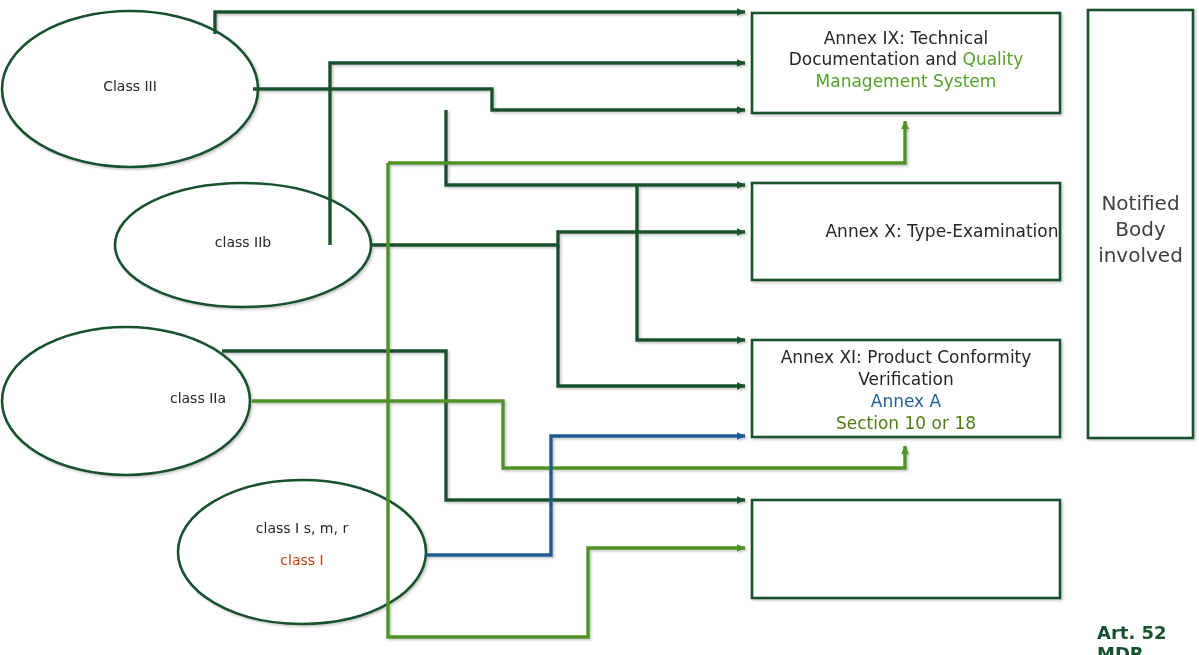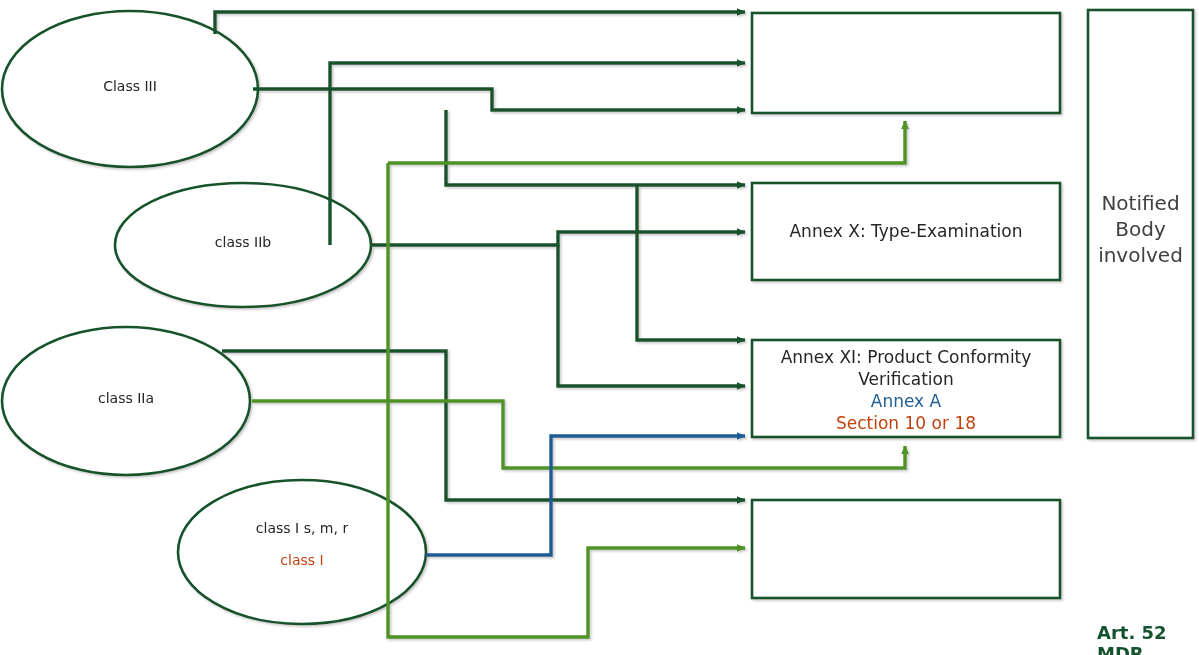--- a/index.html
+++ b/index.html
@@ -11,21 +11,21 @@
               pointer-events:none;}
 
   
   .ell-cap{font-size:14px;}
   .ell-cap .sub{display:block;color:#c2410c;margin-top:14px;}
 
   
   .box-cap{font-size:17px;color:#262626;}
   .box-cap .q{color:#57a22b;}
   .box-cap .pa{color:#1f6096;}
-  .box-cap .sec{color:#c2410c;}
+  .box-cap .sec{color:#4d7c0f;}
 
   .nb-cap{font-size:20px;color:#404040;line-height:1.3;}
   .foot{position:absolute;font-size:18px;color:#14532d;font-weight:bold;}
 </style>
 </head>
 <body>
 
 <div id="stage">
 
   <svg id="wires" viewBox="0 0 1199 655">
@@ -85,31 +85,36 @@
   </svg>
 
   <div class="node-label ell-cap" style="left:30px;top:78px;width:200px;">
     <span>Class III</span>
   </div>
 
   <div class="node-label ell-cap" style="left:143px;top:234px;width:200px;text-align:center;">
     <span>class IIb</span>
   </div>
 
-  <div class="node-label ell-cap" style="left:26px;top:390px;width:200px;">
+  <div class="node-label ell-cap" style="left:26px;top:390px;width:200px;text-align:right;">
     <span>class IIa</span>
   </div>
 
   <div class="node-label ell-cap" style="left:202px;top:520px;width:200px;">
     <span>class I s, m, r</span>
     <span class="sub">class I</span>
   </div>
 
+  <div class="node-label box-cap" style="left:760px;top:28px;width:292px;">
+    <span>Annex  IX: Technical</span><br>
+    <span>Documentation and </span><span class="q">Quality</span><br>
+    <span class="q">Management System</span>
+  </div>
 
-  <div class="node-label box-cap" style="left:760px;top:221px;width:292px;">
+  <div class="node-label box-cap" style="left:796px;top:221px;width:292px;">
     <span>Annex X: Type-Examination</span>
   </div>
 
   <div class="node-label box-cap" style="left:758px;top:346px;width:296px;line-height:1.3;">
     <span>Annex  XI: Product Conformity</span><br>
     <span>Verification</span><br>
     <span class="pa">Annex A</span><br>
     <span class="sec">Section 10 or 18</span>
   </div>
 

